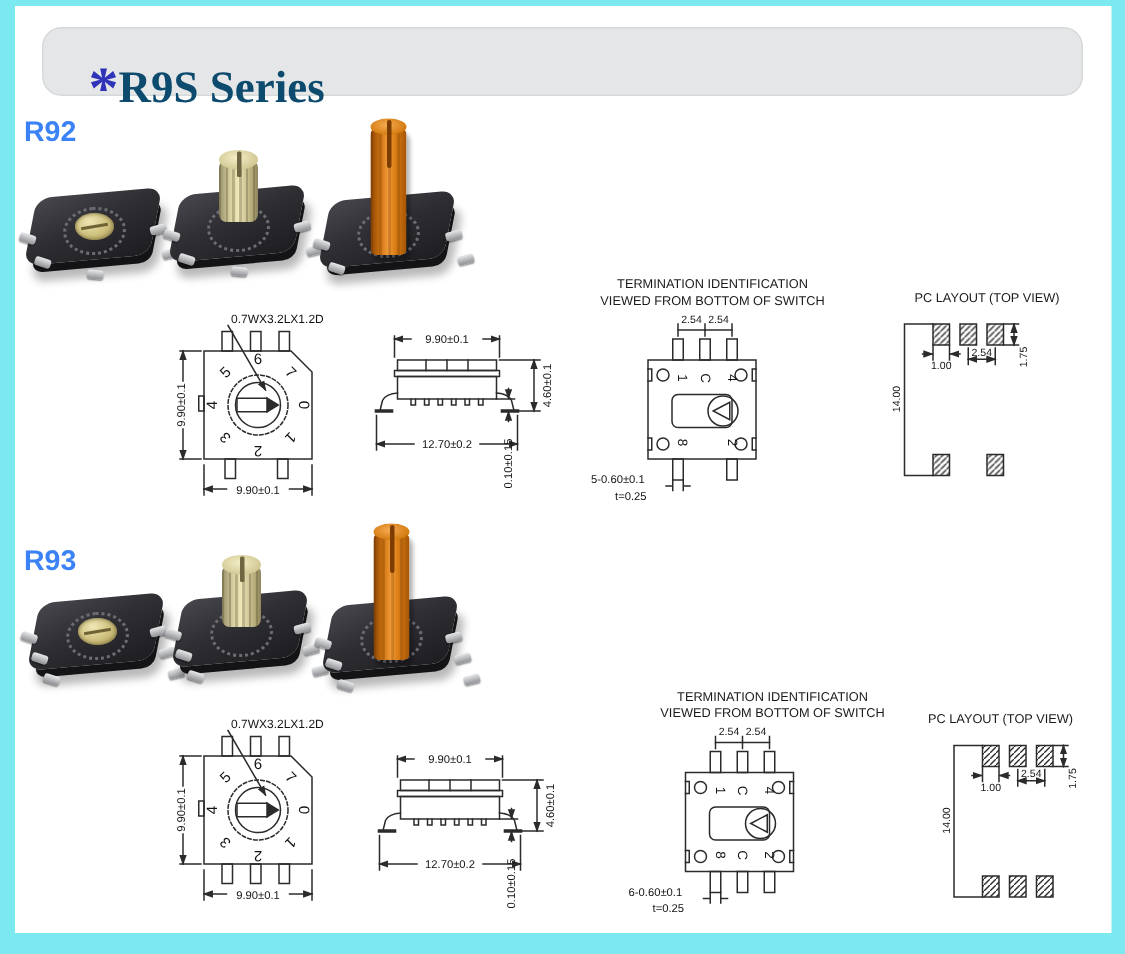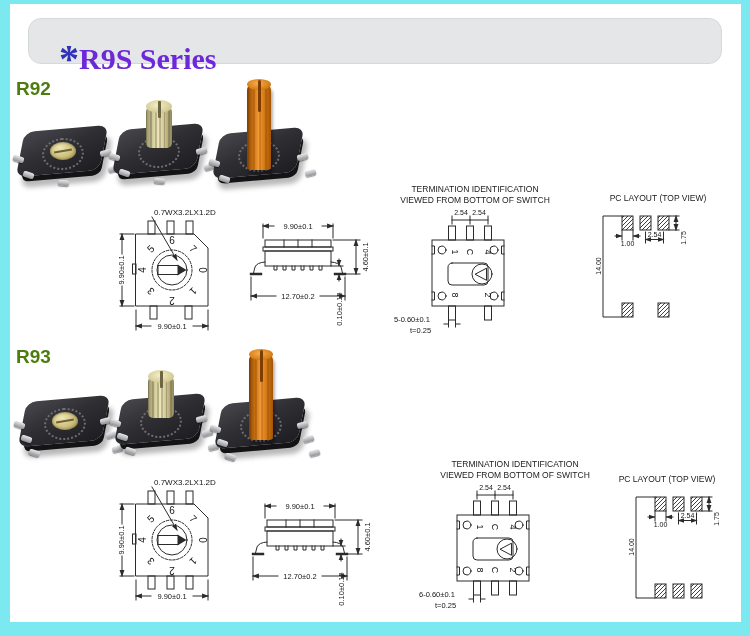--- a/index.html
+++ b/index.html
@@ -4,23 +4,23 @@
 <style>
   html,body{margin:0;padding:0;}
   body{width:750px;height:636px;position:relative;background:#ffffff;
        font-family:"Liberation Sans",sans-serif;overflow:hidden;}
   
   .edge{position:absolute;background:#7be9ef;}
   
   .hdr-bar{position:absolute;left:28px;top:18px;width:692px;height:44px;
            background:#e4e6e7;border:1px solid #d6d9da;border-radius:13px;}
   .hdr-bullet{position:absolute;left:30px;top:22px;font:700 40px "Liberation Serif",serif;color:#2e33b8;line-height:0.9;}
-  .hdr-series{position:absolute;left:50px;top:23px;font:700 30px "Liberation Serif",serif;color:#6d28d9;}
+  .hdr-series{position:absolute;left:50px;top:23px;font:700 30px "Liberation Serif",serif;color:#0c4a6e;}
   .hdr-models{position:absolute;left:209px;top:23px;font:700 30px "Liberation Serif",serif;color:#3741c8;white-space:pre;word-spacing:6px;}
-  .sec-label{position:absolute;font:700 19px "Liberation Sans",sans-serif;color:#4d7c0f;}
+  .sec-label{position:absolute;font:700 19px "Liberation Sans",sans-serif;color:#3b82f6;}
   
   .photo{position:absolute;width:96px;height:104px;}
   .ph-base{position:absolute;left:4px;top:30px;width:84px;height:50px;border-radius:10px;
            background:linear-gradient(155deg,#47474d 0%,#2e2e33 45%,#1d1d21 100%);
            transform:rotate(-5deg) skewX(-16deg) scaleY(.88);
            box-shadow:4px 8px 0 -2px #141416, 7px 13px 6px rgba(0,0,0,.28);}
   .ph-ring{position:absolute;left:26px;top:42px;width:38px;height:28px;
            border:2px dotted #6c6c74;border-radius:50%;transform:rotate(-5deg);}
   .v-flush .ph-knob{position:absolute;left:34px;top:46px;width:26px;height:18px;border-radius:50%;
            background:radial-gradient(ellipse at 38% 32%,#efe6b4 0%,#cdbf7c 55%,#9b8c4e 100%);
@@ -255,21 +255,21 @@
     <line class="ln" x1="50.5" y1="34.5" x2="68.5" y2="34.5" marker-start="url(#mA)" marker-end="url(#mA)"></line>
     <text class="d7" x="59.5" y="32" text-anchor="middle">2.54</text>
   </g>
   <g>
     <path class="ln" d="M74,11 H84 M74,25 H84"></path>
     <line class="ln" x1="81" y1="11" x2="81" y2="25" marker-start="url(#mA)" marker-end="url(#mA)"></line>
     <text class="d7" x="88" y="33" text-anchor="middle" dominant-baseline="central" transform="rotate(-90 88 33)">1.75</text>
   </g>
 </svg>
 
-<div class="sec-label" style="left:16px;top:346px;">R93</div>
+<div class="sec-label" style="left:16px;top:364px;">R93</div>
 
 <div class="photo v-flush" style="left:18px;top:366px;">
   <div class="ph-base"></div>
   <div class="ph-ring"></div>
   <div class="ph-knob"></div>
   <i class="ph-pin" style="left:-4px;top:56px;transform:rotate(18deg);"></i>
   <i class="ph-pin" style="left:3px;top:70px;transform:rotate(18deg);"></i>
   <i class="ph-pin" style="left:11px;top:84px;transform:rotate(18deg);"></i>
   <i class="ph-pin" style="left:82px;top:52px;transform:rotate(-14deg);"></i>
   <i class="ph-pin" style="left:88px;top:66px;transform:rotate(-14deg);"></i>

